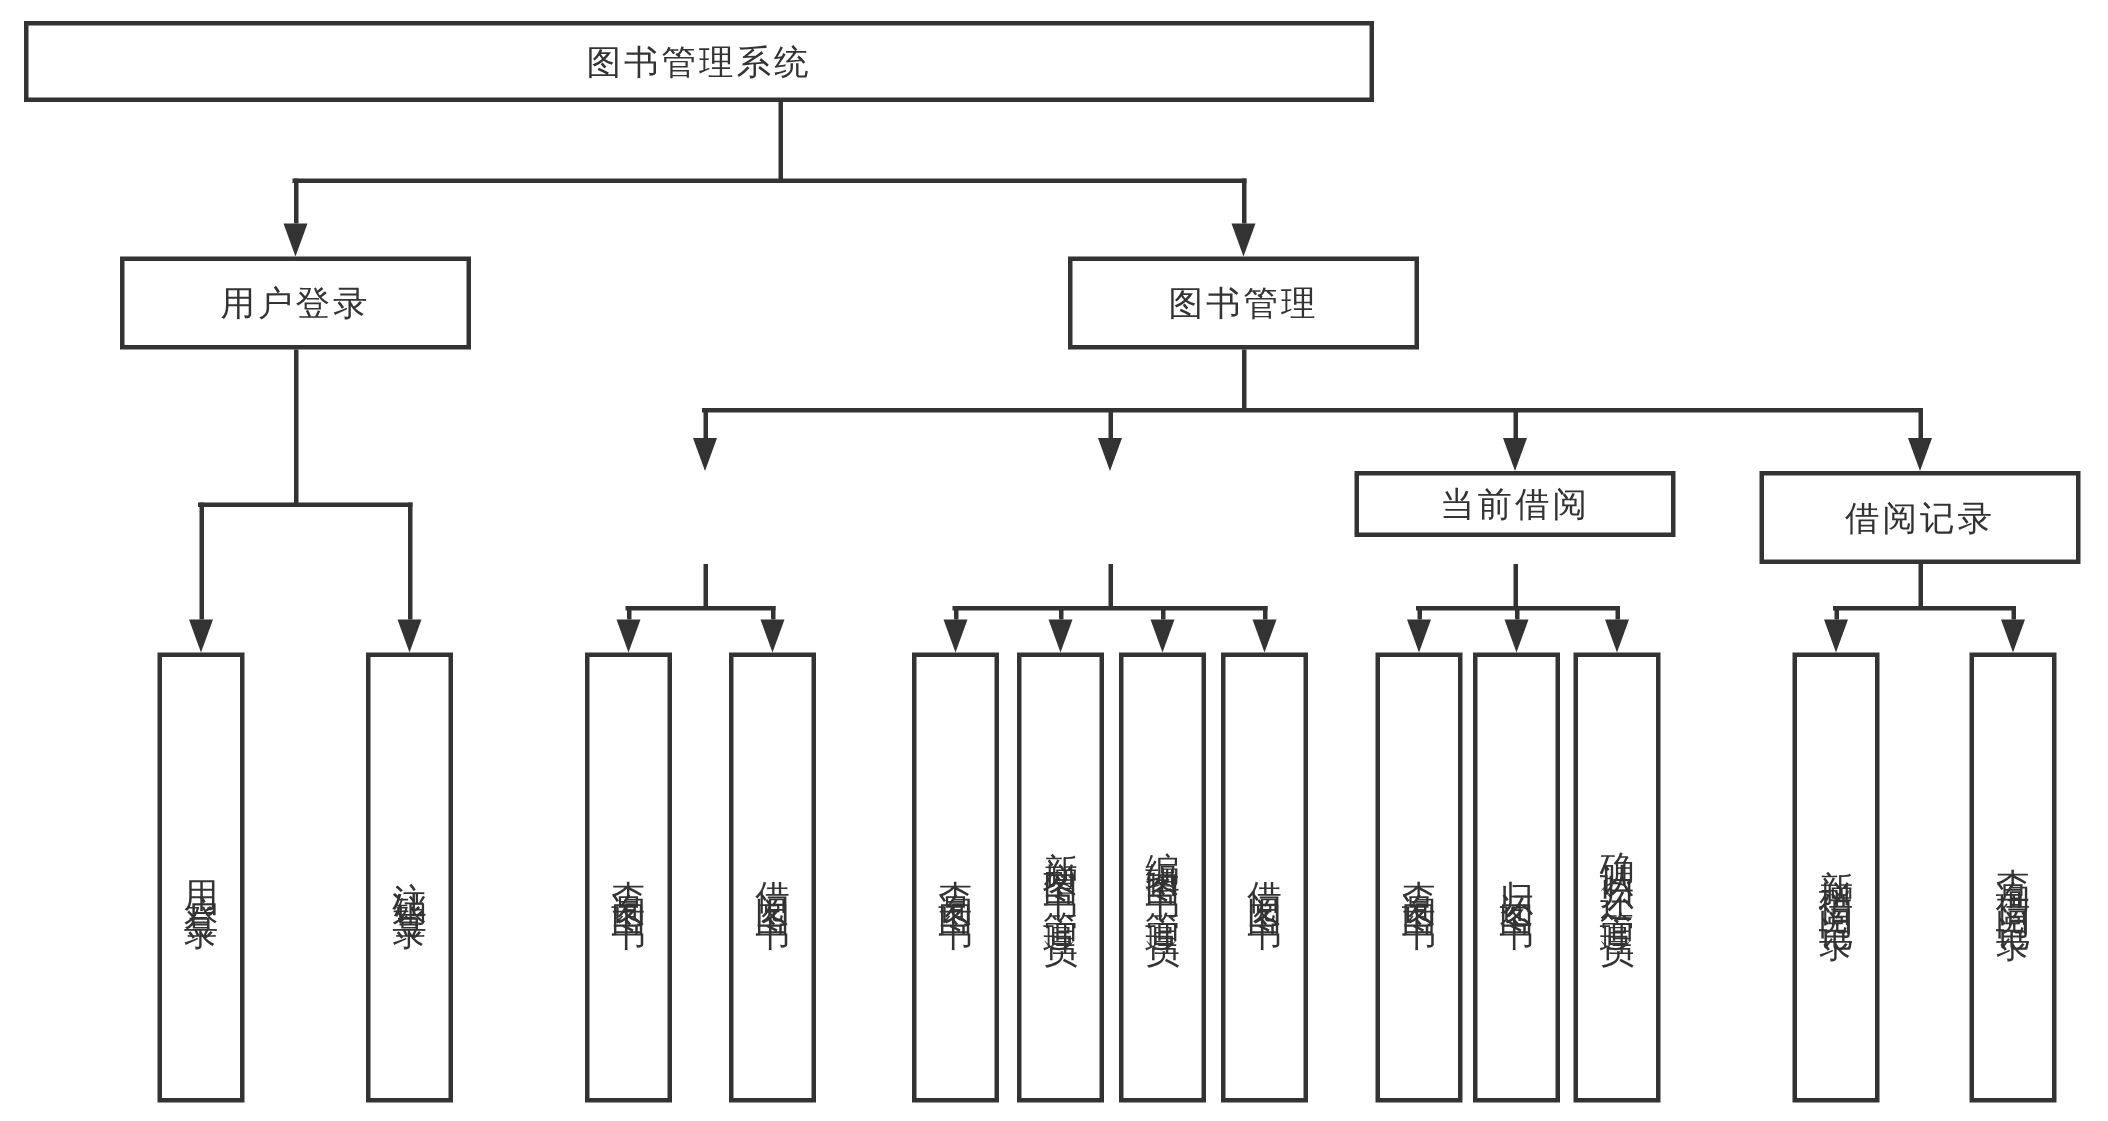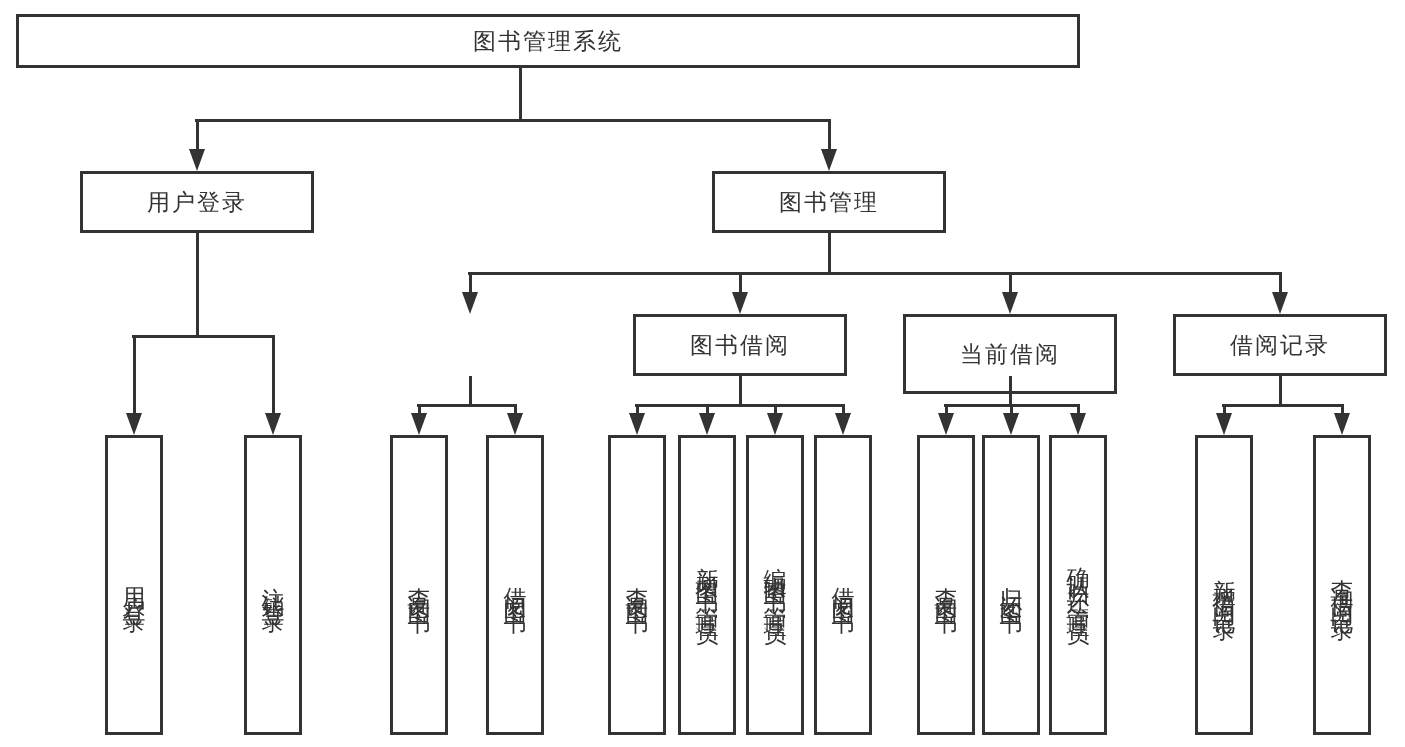--- a/index.html
+++ b/index.html
@@ -63,27 +63,26 @@
     letter-spacing: 1px;
     color: rgba(165, 165, 165, 0.92);
     z-index: 6;
   }
 </style>
 </head>
 <body>
 
 <div id="stage">
 
-  <div class="box" style="left:16px; top:14px; width:1064px; height:54px;">图书管理系统</div>
+  <div class="box" style="left:16px; top:14px; width:900px; height:54px;">图书管理系统</div>
 
   <div class="box" style="left:80px; top:171px; width:234px; height:62px;">用户登录</div>
   <div class="box" style="left:712px; top:171px; width:234px; height:62px;">图书管理</div>
 
-  <div class="box" style="left:633px; top:314px; width:214px; height:62px;">图书借阅</div>
-  <div class="box" style="left:903px; top:314px; width:214px; height:80px;">当前借阅</div>
+  <div class="box" style="left:903px; top:314px; width:214px; height:44px;">当前借阅</div>
   <div class="box" style="left:1173px; top:314px; width:214px; height:62px;">借阅记录</div>
 
   <div class="vbox" style="left:105px; top:435px; width:58px; height:300px;">
     <span class="vtext">用户登录</span>
   </div>
   <div class="vbox" style="left:244px; top:435px; width:58px; height:300px;">
     <span class="vtext">注销登录</span>
   </div>
 
   <div class="vbox" style="left:390px; top:435px; width:58px; height:300px;">

